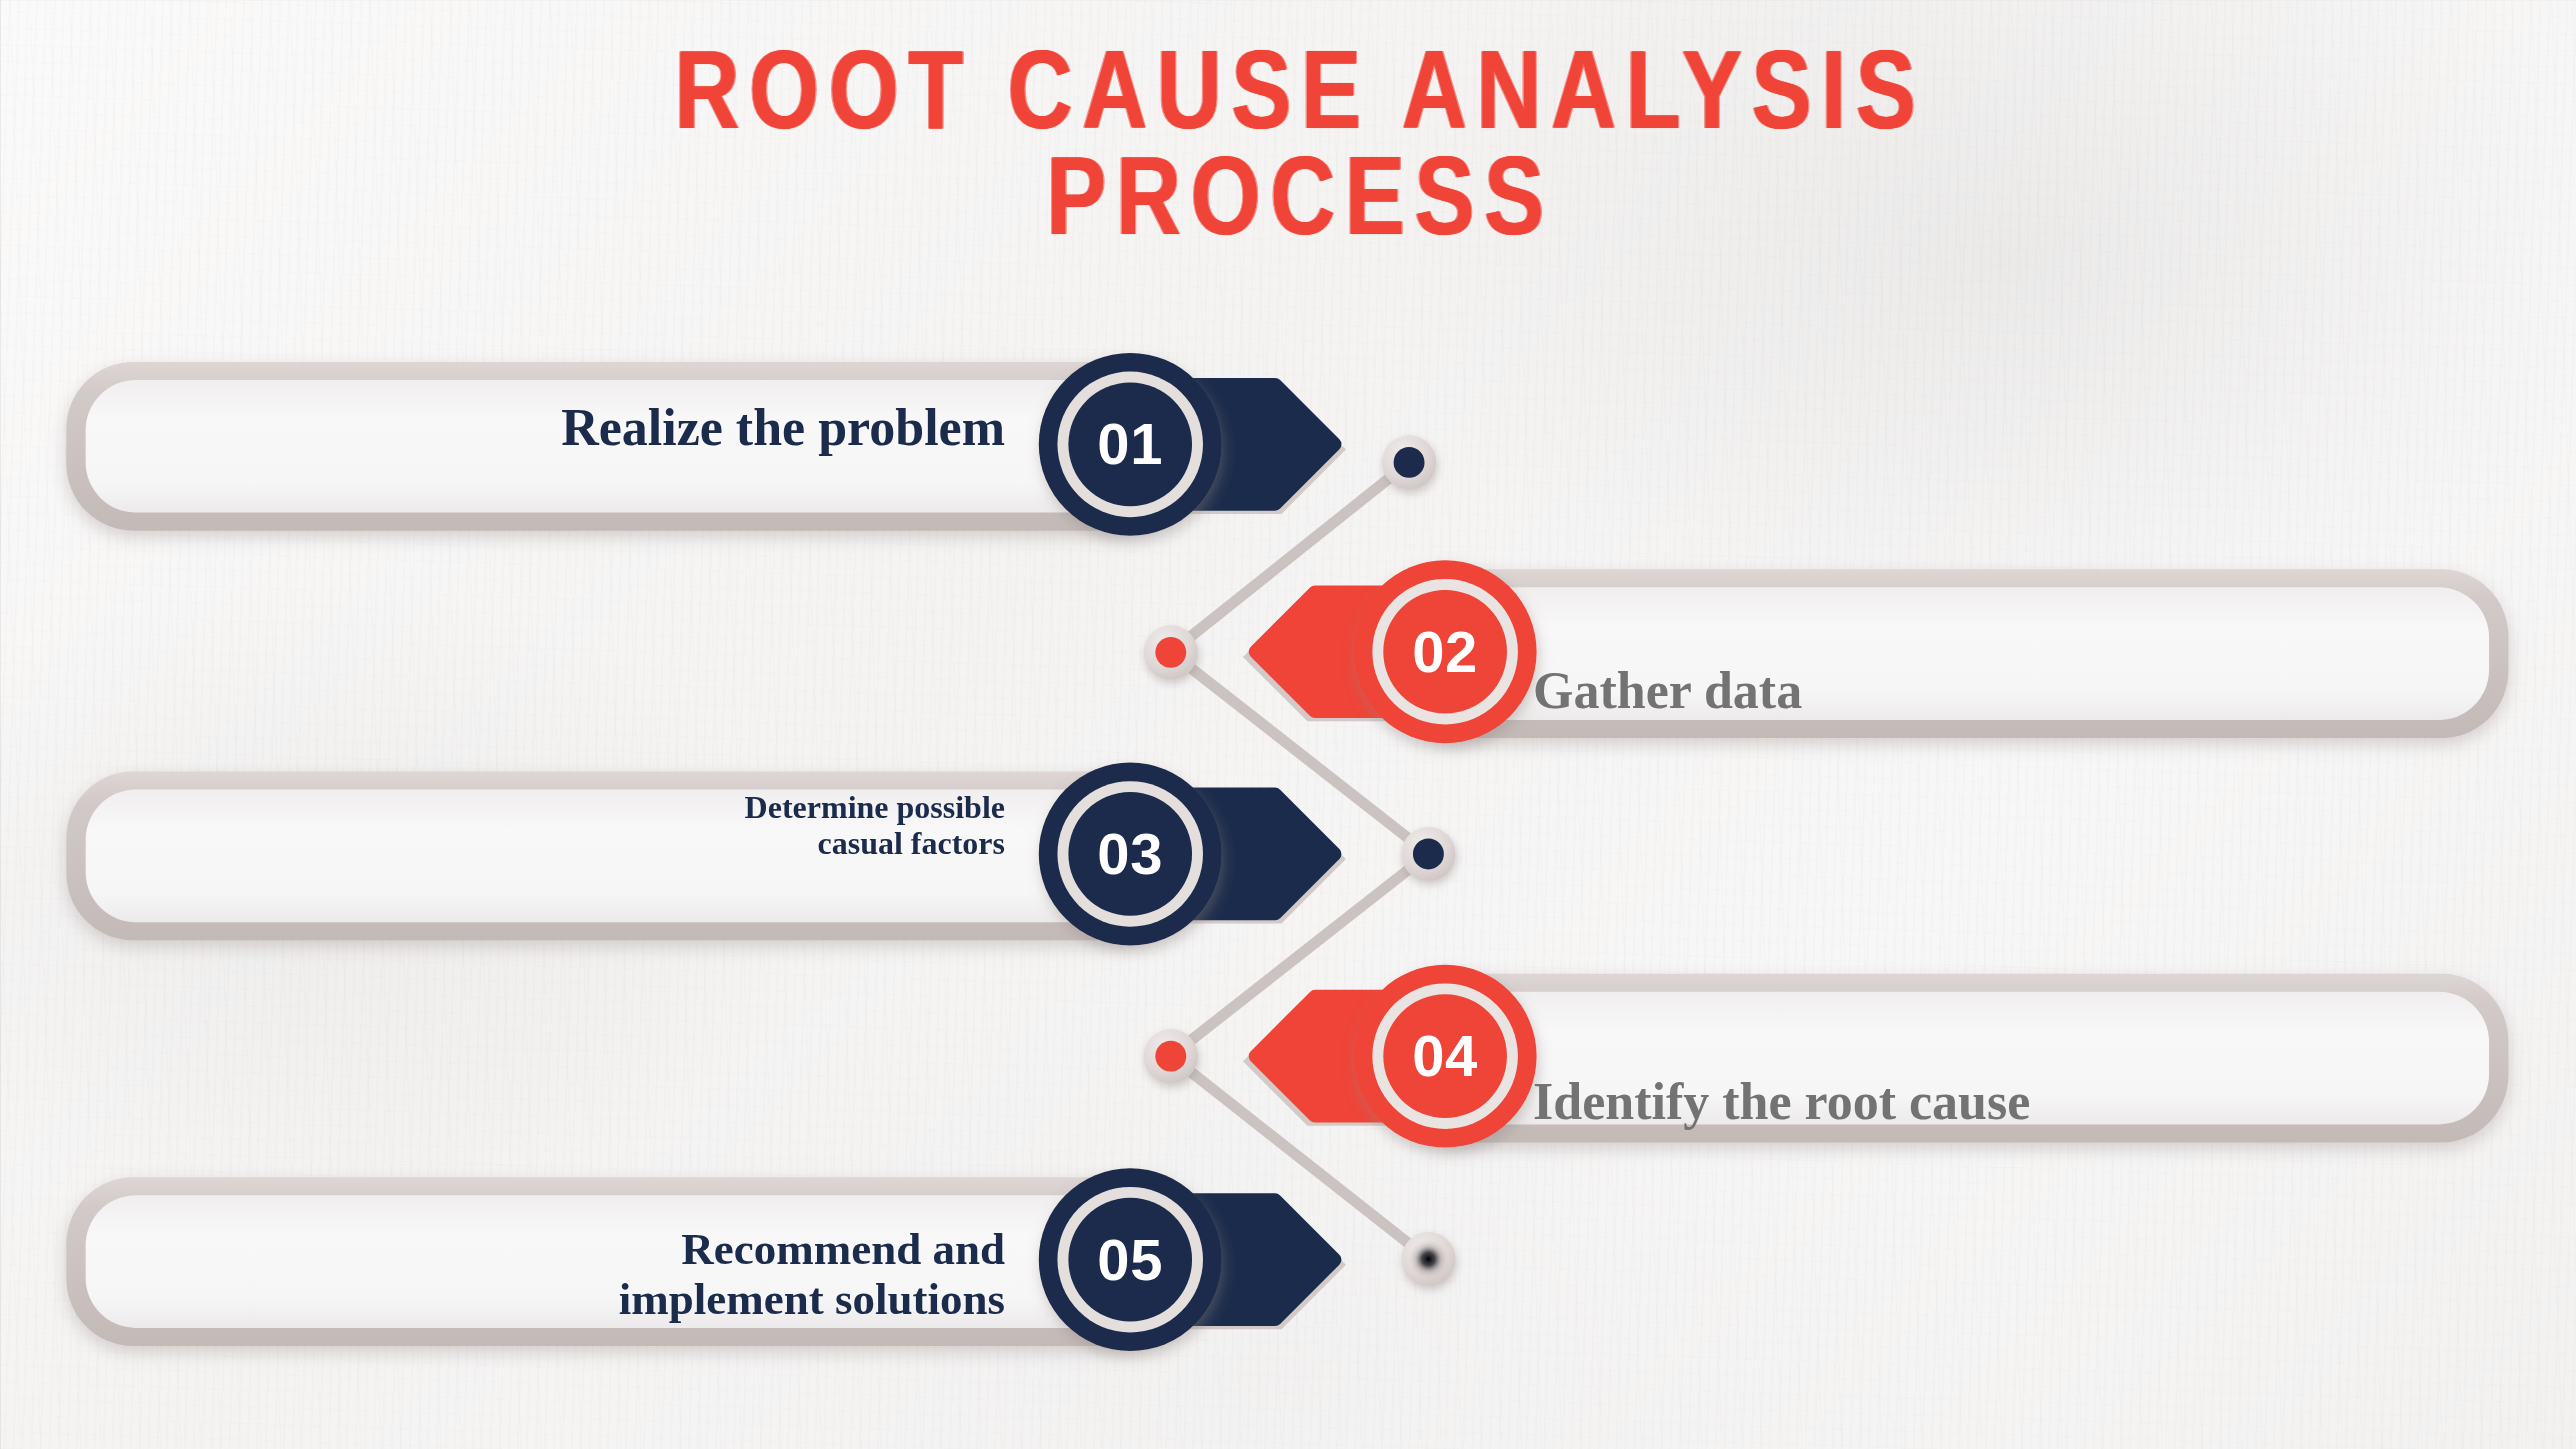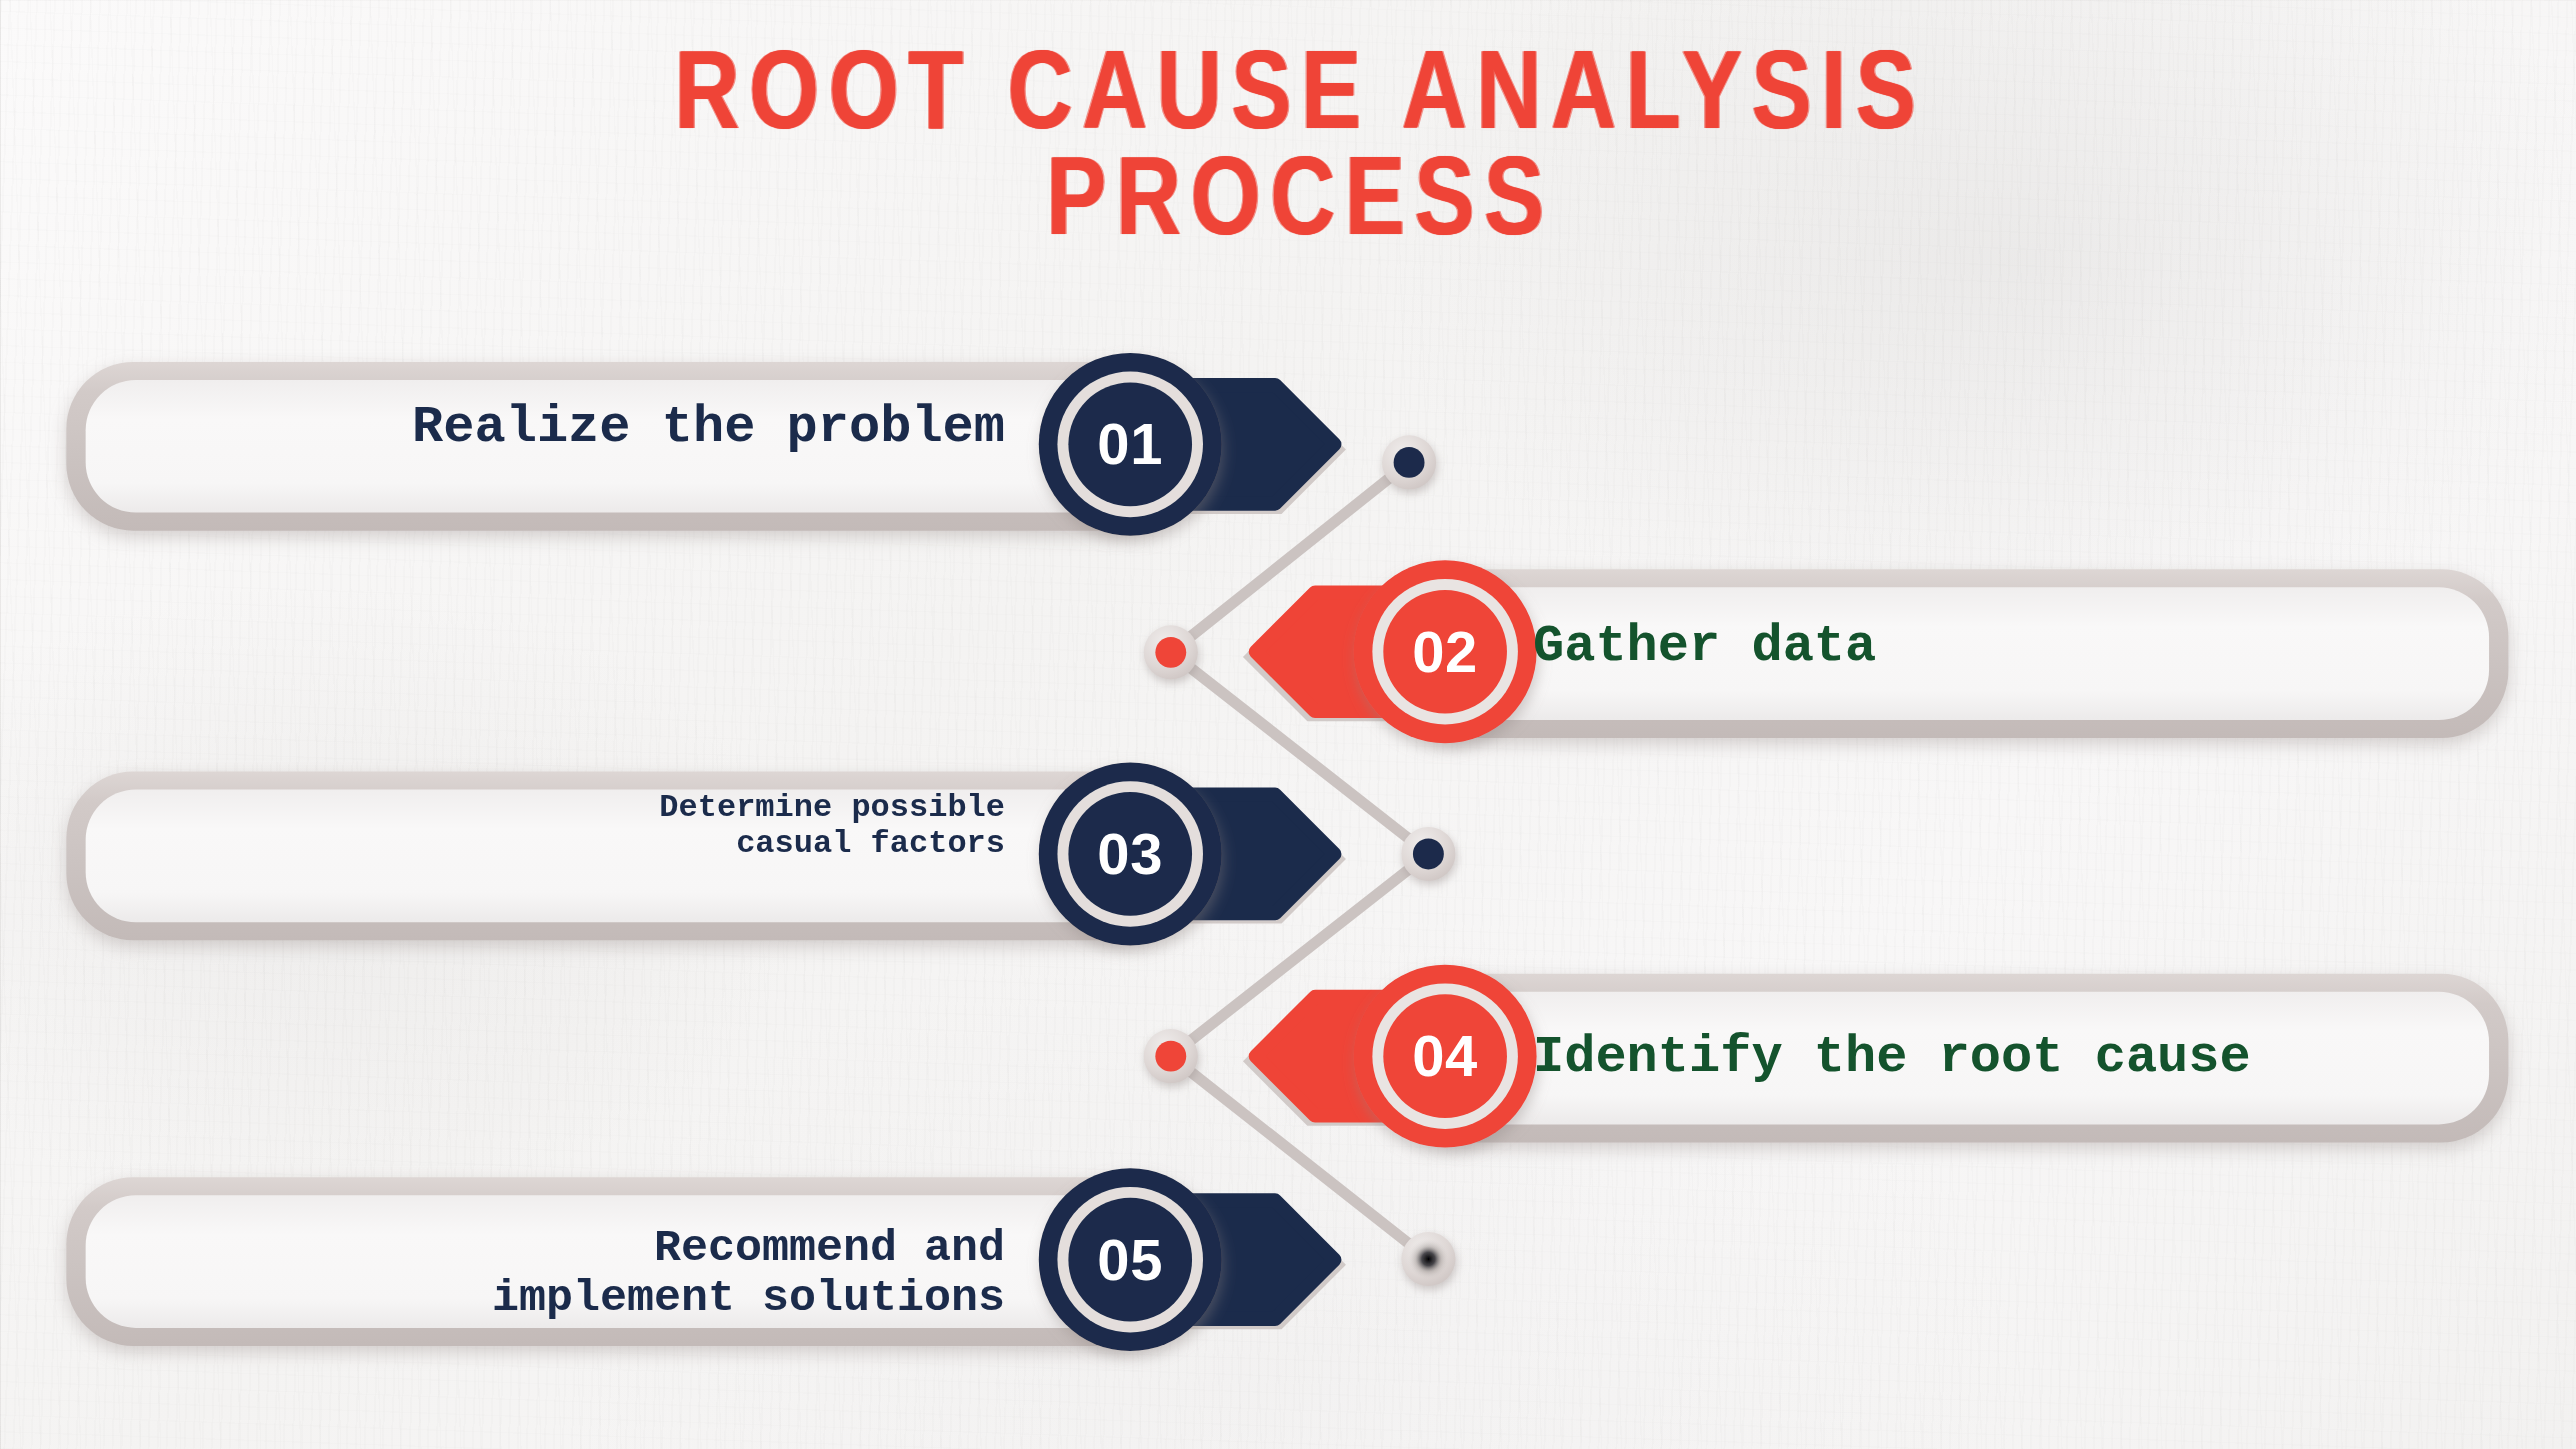--- a/index.html
+++ b/index.html
@@ -54,30 +54,30 @@
   }
   #title-line-2 { margin-top:18px; }
 
   
   #infographic { position:absolute; inset:0; z-index:4; }
   #infographic svg { display:block; }
 
   
   .step-label {
     position:absolute;
-    font-family:Liberation Mono, monospace;
+    font-family:Liberation Serif, serif;
     font-weight:700;
     line-height:1.12;
     white-space:pre-line;
     z-index:7;
   }
   .step-label.left  { text-align:right; }
   .step-label.right { text-align:left;  }
   .step-label.navy  { color:#1b2b4b; }
-  .step-label.red   { color:#14532d; }
+  .step-label.red   { color:#737373;margin-top:44px; }
 </style>
 </head>
 <body>
 
 <div id="bg-texture"></div>
 <div id="bg-streaks"></div>
 
 <div id="title-block">
   <span class="title-line" id="title-line-1">ROOT CAUSE ANALYSIS</span>
   <span class="title-line" id="title-line-2">PROCESS</span>

